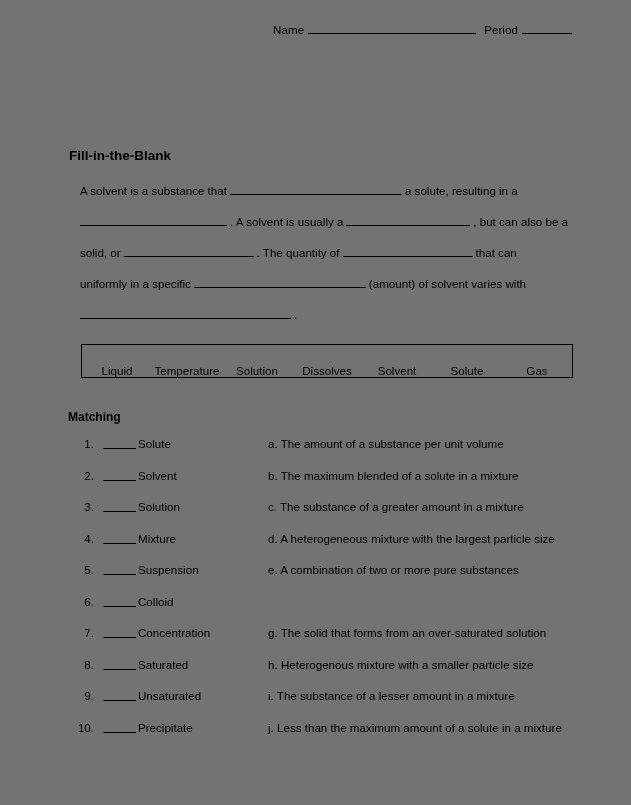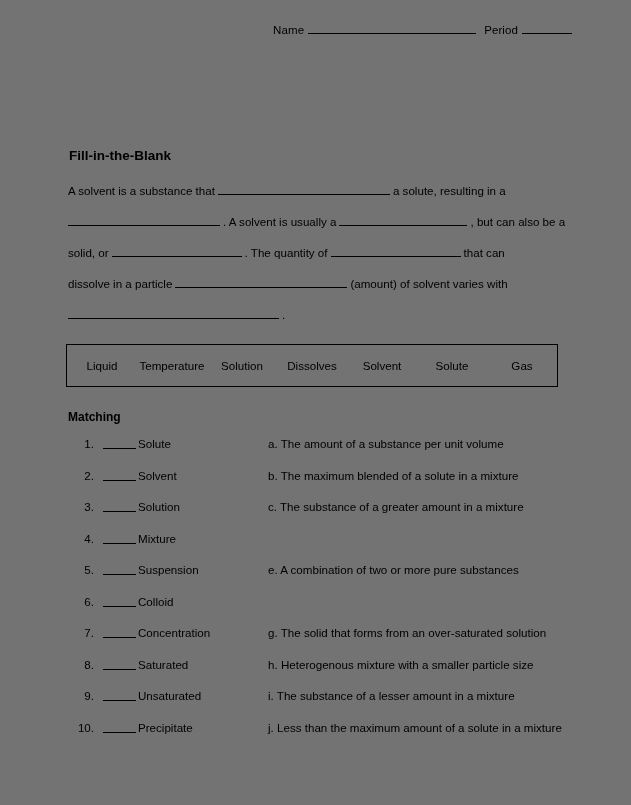--- a/index.html
+++ b/index.html
@@ -92,47 +92,48 @@
     left: 68px;
     top: 184px;
     width: 500px;
     font-size: 11.6px;
   }
   .fib-line {
     height: 31px;
     display: flex;
     align-items: baseline;
     white-space: nowrap;
+    margin-left: 12px;
   }
   .fib-line span.txt { }
   .blank {
     display: inline-block;
     border-bottom: 1.4px solid #000;
     height: 0;
     margin: 0 3px 2px 3px;
   }
   .b-w1 { width: 172px; }
   .b-w2 { width: 152px; }
   .b-w3 { width: 128px; }
   .b-w4 { width: 130px; }
   .b-w5 { width: 130px; }
   .b-w6 { width: 172px; }
   .b-w7 { width: 211px; }
 
   
   .wordbank {
     position: absolute;
-    left: 66px;
+    left: 81px;
     top: 344px;
     width: 492px;
-    height: 43px;
+    height: 34px;
     border: 1.6px solid #000;
     box-sizing: border-box;
     display: flex;
-    align-items: center;
+    align-items: flex-end;
   }
   .wb-cell {
     flex: 1 1 0;
     text-align: center;
     font-size: 11.6px;
     white-space: nowrap;
   }
 
   
   .matching {
@@ -202,21 +203,21 @@
 
     <div class="fib-line">
       <span class="txt">solid, or</span>
       <span class="blank b-w4"></span>
       <span class="txt">. The quantity of</span>
       <span class="blank b-w5"></span>
       <span class="txt">that can</span>
     </div>
 
     <div class="fib-line">
-      <span class="txt">dissolve in a particle</span>
+      <span class="txt">uniformly in a specific</span>
       <span class="blank b-w6"></span>
       <span class="txt">(amount) of solvent varies with</span>
     </div>
 
     <div class="fib-line">
       <span class="blank b-w7" style="margin-left:0"></span>
       <span class="txt">.</span>
     </div>
 
   </div>
@@ -253,20 +254,21 @@
       <span class="m-num">3.</span>
       <span class="m-blank"></span>
       <span class="m-term">Solution</span>
       <span class="m-def">c. The substance of a greater amount in a mixture</span>
     </div>
 
     <div class="match-row">
       <span class="m-num">4.</span>
       <span class="m-blank"></span>
       <span class="m-term">Mixture</span>
+      <span class="m-def">d. A heterogeneous mixture with the largest particle size</span>
     </div>
 
     <div class="match-row">
       <span class="m-num">5.</span>
       <span class="m-blank"></span>
       <span class="m-term">Suspension</span>
       <span class="m-def">e. A combination of two or more pure substances</span>
     </div>
 
     <div class="match-row">

